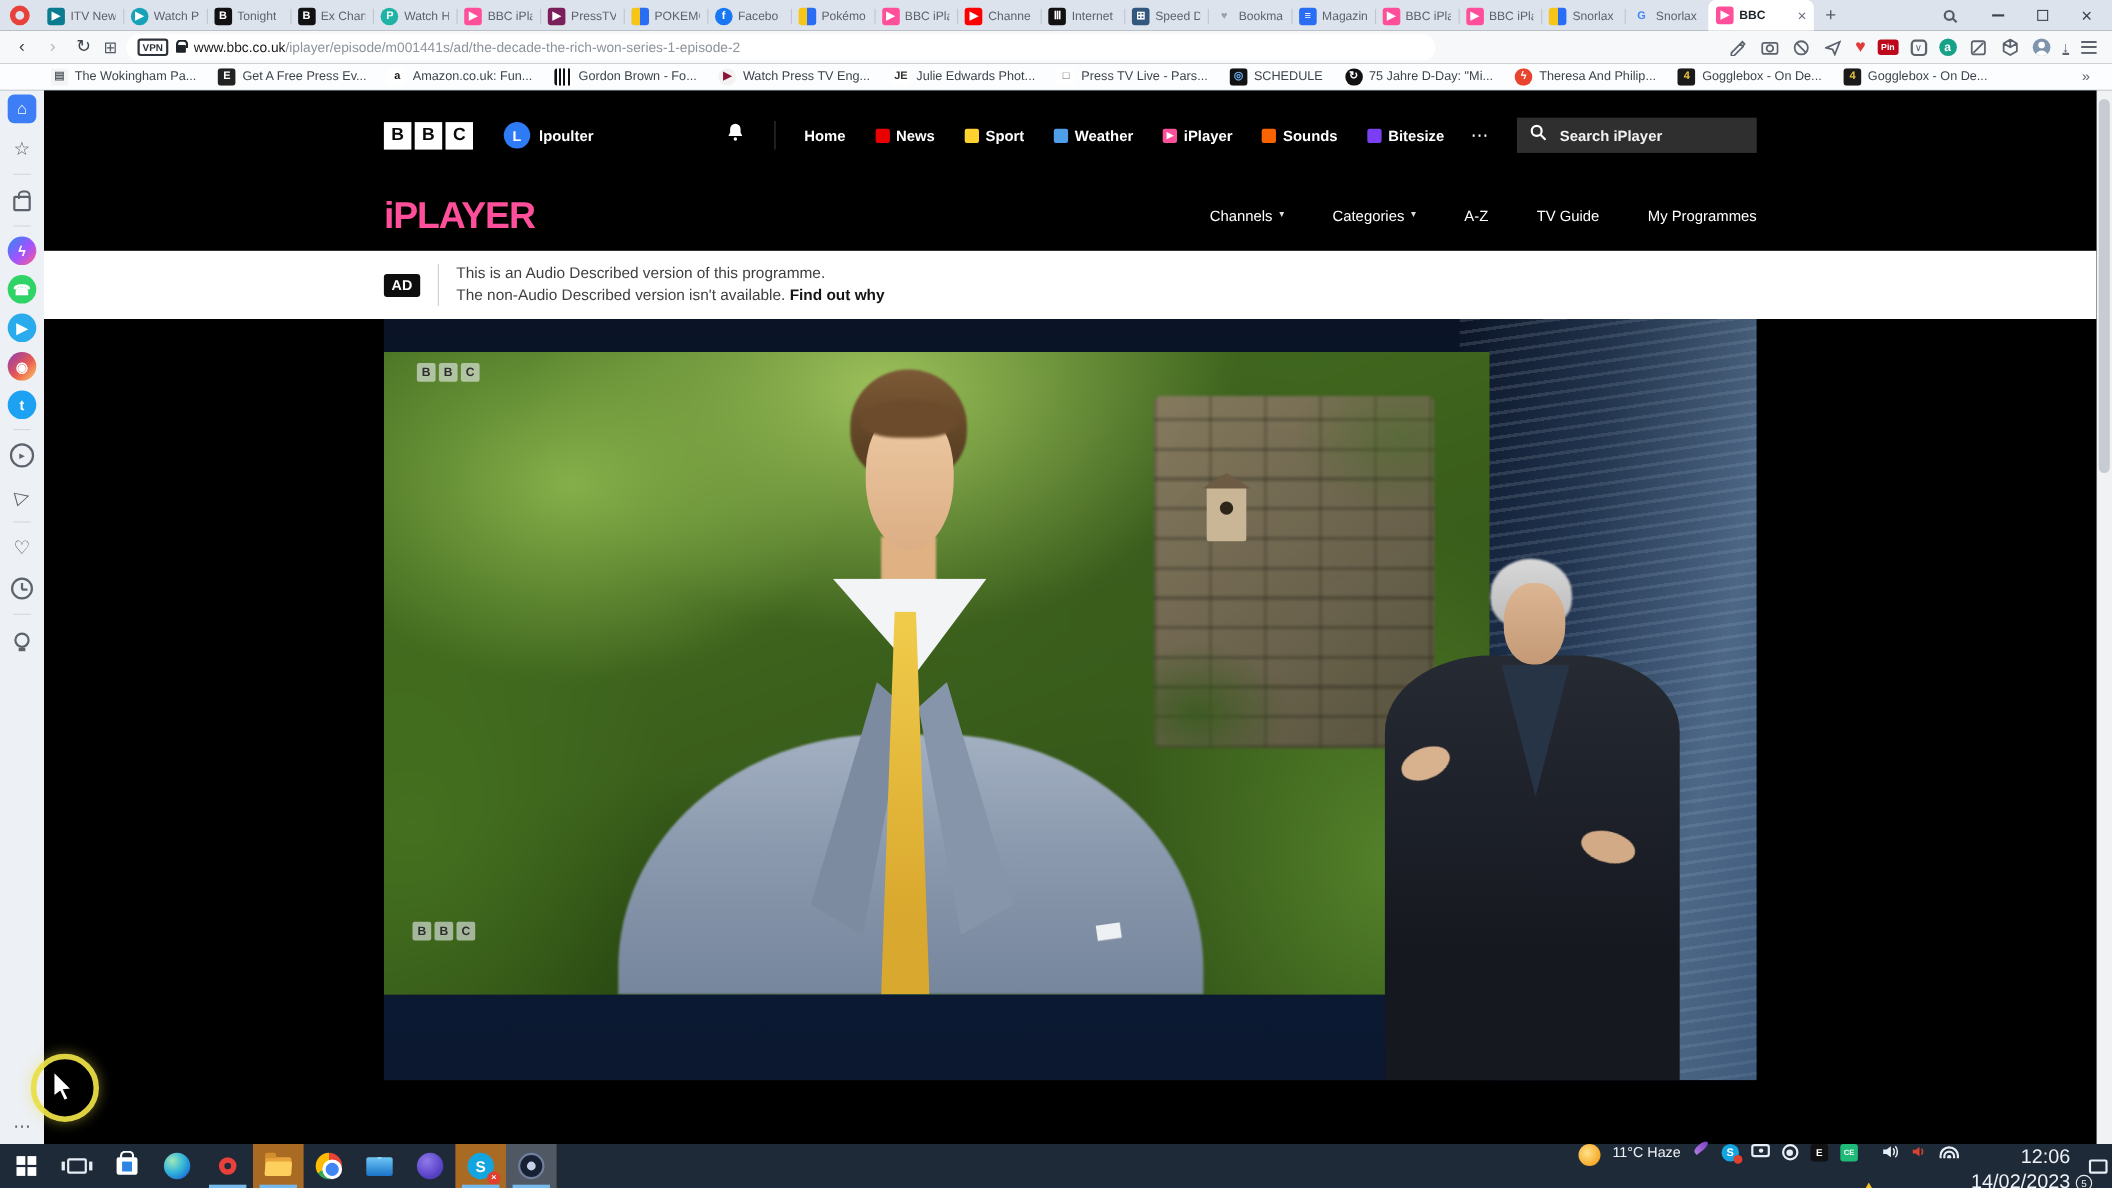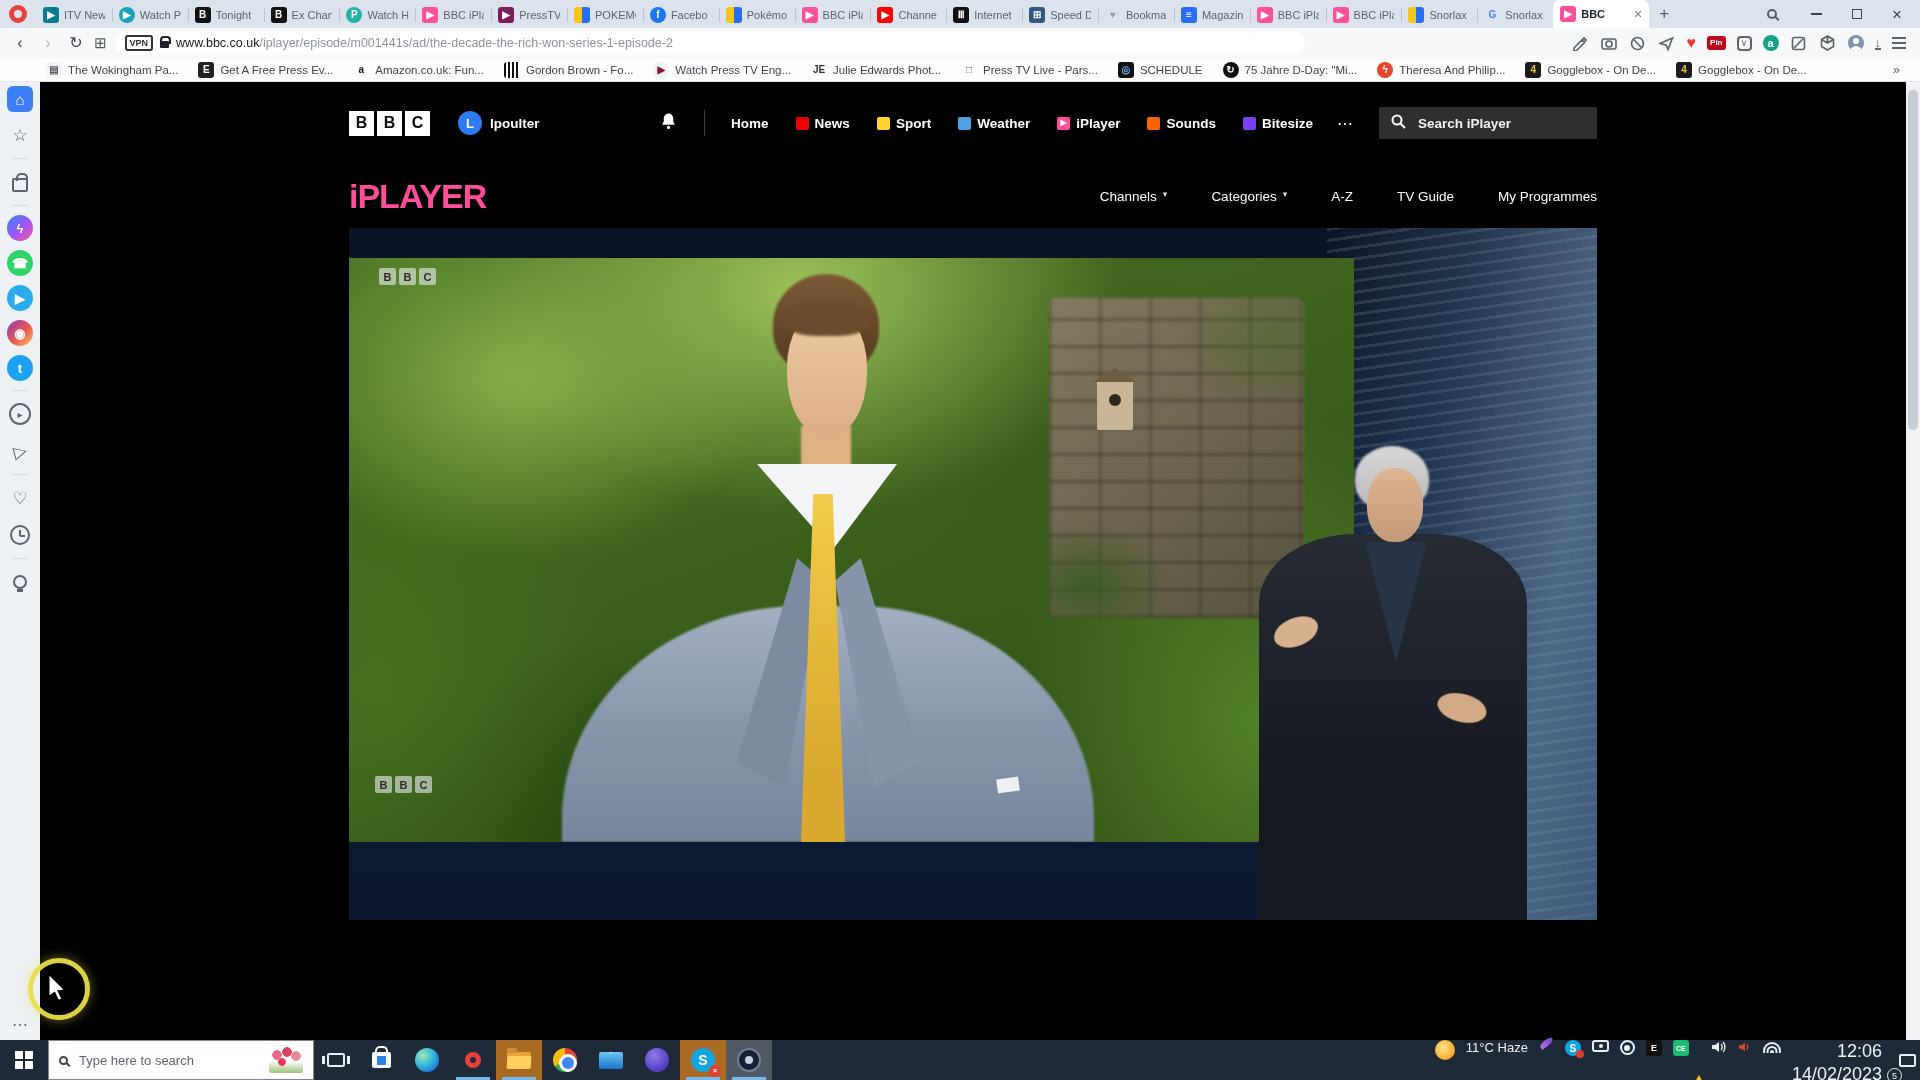--- a/index.html
+++ b/index.html
@@ -520,20 +520,28 @@
         </div>
         <div class="ipnav">
           <span>TV Guide</span>
         </div>
         <div class="ipnav">
           <span>My Programmes</span>
         </div>
       </div>
   </div>
 
+  <div class="ad-strip">
+    <span class="ad-badge">AD</span>
+    <span class="ad-div"></span>
+    <div class="ad-text">
+      <div>This is an Audio Described version of this programme.</div>
+      <div><span>The non-Audio Described version isn't available.</span> <span class="ad-link">Find out why</span></div>
+    </div>
+  </div>
 
   <div class="player">
     <div class="water"></div>
     <div class="inset">
       <div class="inset-bg"></div>
       <div class="brick"></div>
       <div class="birdhouse"></div>
       <div class="suit"></div>
       <div class="lapL"></div>
       <div class="lapR"></div>
@@ -573,25 +581,20 @@
 
 <div id="taskbar">
   <div class="tslot" style="width:48px">
       <span class="win">
         <span></span>
         <span></span>
         <span></span>
         <span></span>
       </span>
     </div>
-  <div class="tsearch">
-    <span class="smag"></span>
-    <input type="text" placeholder="Type here to search" style="">
-    <span class="flowers"></span>
-  </div>
   <div class="tslot" style="width:44px">
       <span class="tview"></span>
     </div>
   <div class="tslot">
       <span class="ic-store"></span>
     </div>
   <div class="tslot">
       <span class="ic-edge"></span>
     </div>
   <div class="tslot run">

